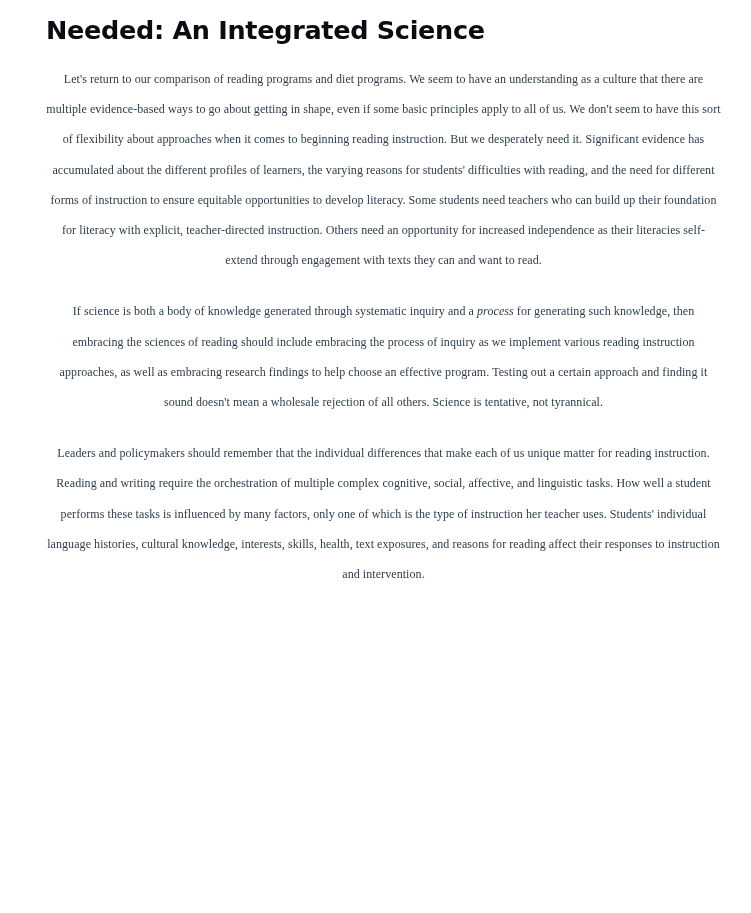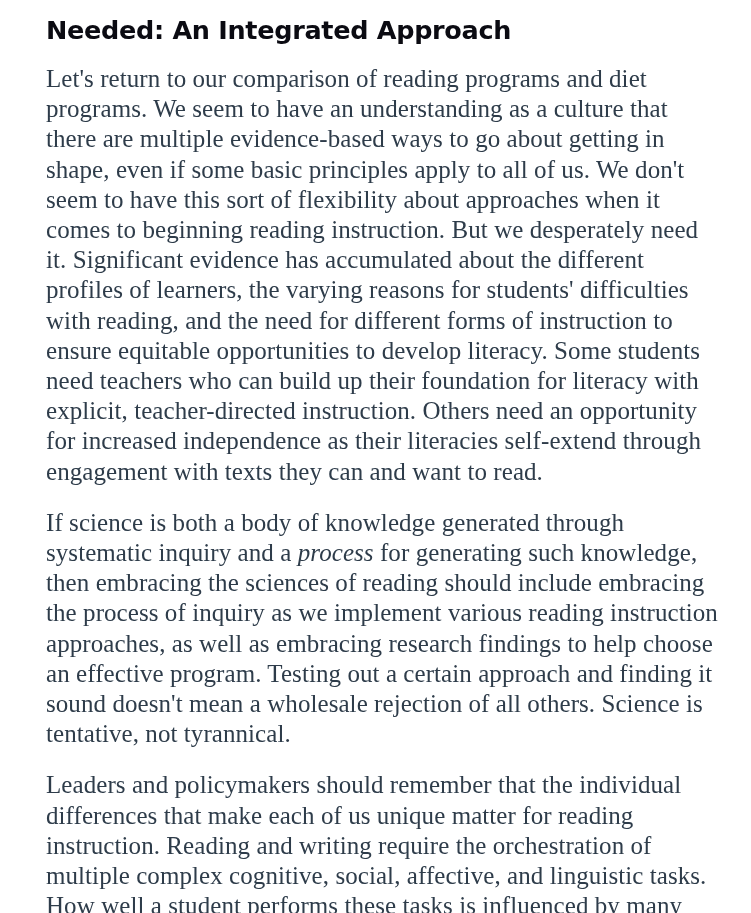--- a/index.html
+++ b/index.html
@@ -32,42 +32,42 @@
     white-space: nowrap;
   }
 
   .article-body {
     margin-top: 17px;
   }
 
   .para {
     margin: 0 0 21px 0;
     font-family: "Liberation Serif", "DejaVu Serif", serif;
-    font-size: 25px;
+    font-size: 12px;
     line-height: 30.2px;
     color: #2e3c4a;
     letter-spacing: 0.07px;
-    text-align: left;
+    text-align: center;
     max-width: 676px;
   }
 
   .para:last-child {
     margin-bottom: 16px;
   }
 
   .em-italic {
     font-style: italic;
   }
 </style>
 </head>
 <body style="background: rgb(255, 255, 255);">
 
 <article class="article">
 
-  <h1 class="article-heading" style="color: rgb(11, 11, 18);">Needed: An Integrated Approach</h1>
+  <h1 class="article-heading" style="color: rgb(11, 11, 18);">Needed: An Integrated Science</h1>
 
   <div class="article-body">
 
   <p class="para" style="color: rgb(46, 60, 74);">Let's return to our comparison of reading programs and diet programs. We seem to have an understanding as a culture that there are multiple evidence-based ways to go about getting in shape, even if some basic principles apply to all of us. We don't seem to have this sort of flexibility about approaches when it comes to beginning reading instruction. But we desperately need it. Significant evidence has accumulated about the different profiles of learners, the varying reasons for students' difficulties with reading, and the need for different forms of instruction to ensure equitable opportunities to develop literacy. Some students need teachers who can build up their foundation for literacy with explicit, teacher-directed instruction. Others need an opportunity for increased independence as their literacies self-extend through engagement with texts they can and want to read.</p>
       <p class="para" style="color: rgb(46, 60, 74);">If science is both a body of knowledge generated through systematic inquiry and a <em class="em-italic">process</em> for generating such knowledge, then embracing the sciences of reading should include embracing the process of inquiry as we implement various reading instruction approaches, as well as embracing research findings to help choose an effective program. Testing out a certain approach and finding it sound doesn't mean a wholesale rejection of all others. Science is tentative, not tyrannical.</p>
       <p class="para" style="color: rgb(46, 60, 74);">Leaders and policymakers should remember that the individual differences that make each of us unique matter for reading instruction. Reading and writing require the orchestration of multiple complex cognitive, social, affective, and linguistic tasks. How well a student performs these tasks is influenced by many factors, only one of which is the type of instruction her teacher uses. Students' individual language histories, cultural knowledge, interests, skills, health, text exposures, and reasons for reading affect their responses to instruction and intervention.</p>
     </div>
 
 </article>
 

